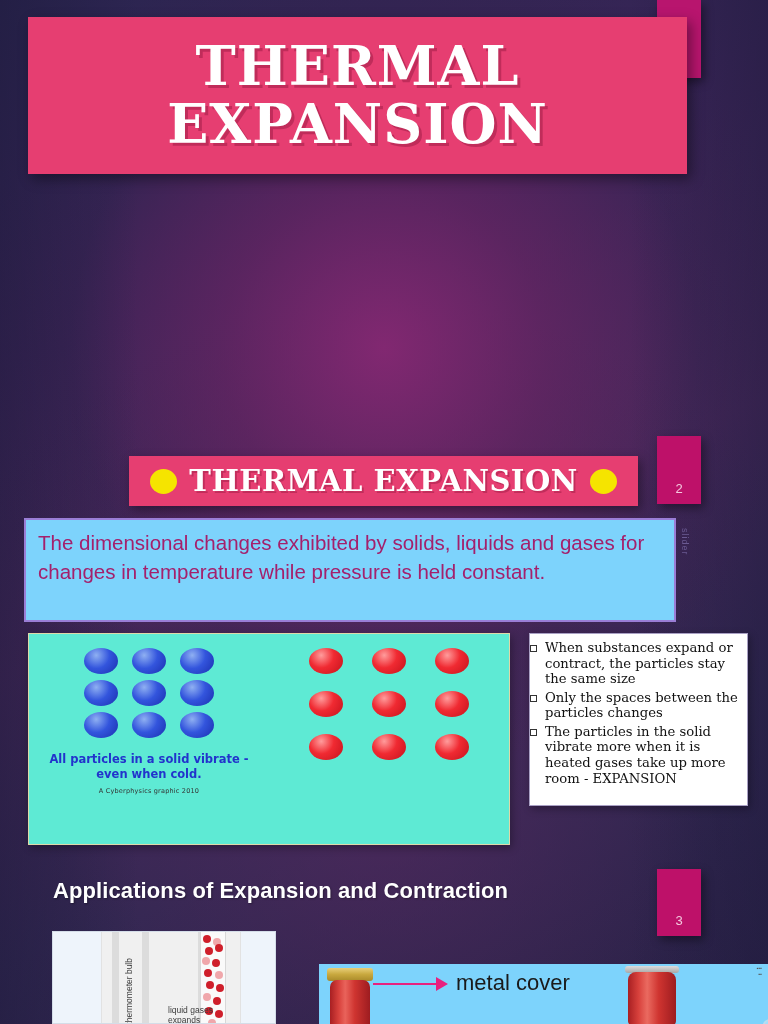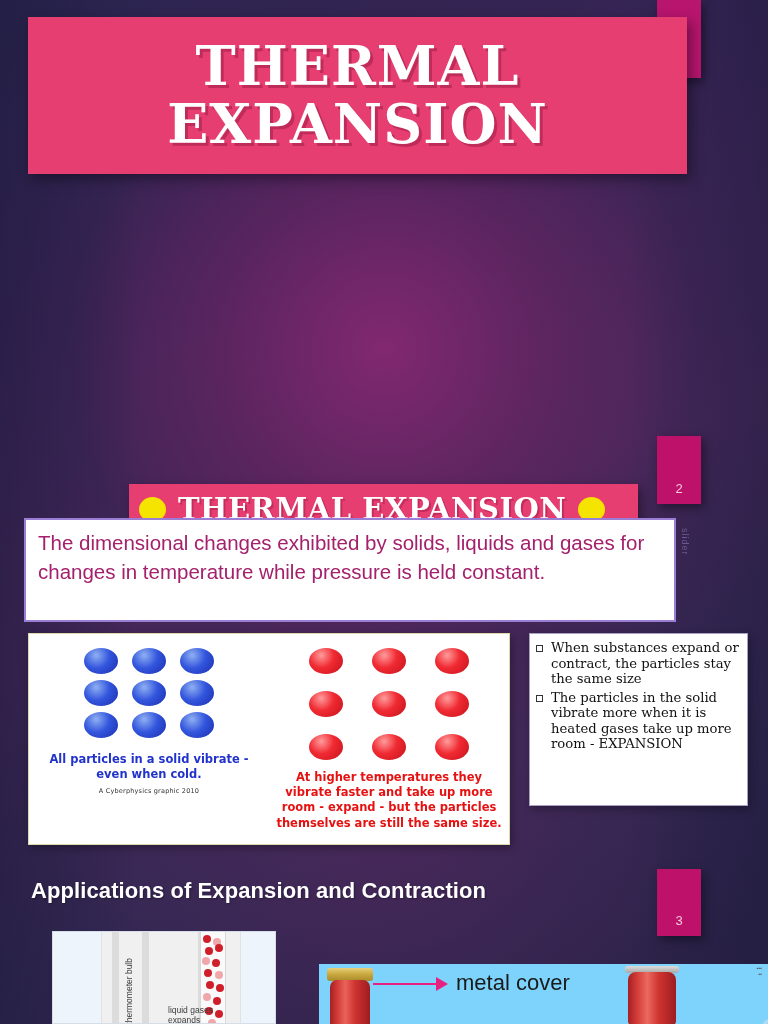--- a/index.html
+++ b/index.html
@@ -63,41 +63,40 @@
     display:flex; align-items:flex-end; justify-content:center;
     padding-bottom:8px;
   }
   .tab-s2{ left:657px; top:436px; width:44px; height:68px; }
   .tab-s3{ left:657px; top:869px; width:44px; height:67px; }
 
   .sec-head{
     position:absolute; left:129px; top:456px; width:509px; height:50px;
     background:#e63e71;
     box-shadow:3px 4px 10px rgba(0,0,0,0.38);
-    display:flex; align-items:center; justify-content:flex-start;
+    display:flex; align-items:center; justify-content:center;
     gap:12px;
     padding:0 10px;
-    margin-top:28px;
   }
   .sec-head .dot{
     width:27px; height:25px; border-radius:50%;
     background:#f5e400;
     flex:0 0 auto;
   }
   .sec-head .txt{
     font-family:"DejaVu Serif", serif;
     font-weight:bold; font-size:29px; letter-spacing:0.5px;
     color:#ffffff;
     text-shadow:2px 2px 0px rgba(120,12,50,0.33);
     white-space:nowrap;
   }
 
   .def-box{
     position:absolute; left:24px; top:518px; width:652px; height:104px;
-    background:#ffffff;
+    background:#7dd3fc;
     border:2px solid #9a7ed6;
     padding:8px 12px 0 12px;
   }
   .def-box p{
     font-family:"Liberation Sans", sans-serif;
     font-size:20.5px; line-height:1.42;
     color:#a4206c;
     font-weight:400;
   }
 
@@ -105,21 +104,21 @@
     position:absolute; left:676px; top:528px;
     width:14px; height:60px;
     color:#6a5a92; font-size:9px; letter-spacing:1px;
     writing-mode:vertical-rl;
     overflow:hidden;
   }
 
   
   .particle-panel{
     position:absolute; left:28px; top:633px; width:482px; height:212px;
-    background:#ffffff;
+    background:#5eead4;
     border:1px solid #ded9a9;
     box-shadow:2px 3px 8px rgba(0,0,0,0.3);
     display:flex;
   }
   .pp-col{ flex:1; position:relative; padding-top:14px; }
   .pp-grid{ display:grid; gap:7px 15px; justify-content:center; }
   .pp-grid.cold{ grid-template-columns:repeat(3,34px); gap:6px 14px; }
   .pp-grid.hot{ grid-template-columns:repeat(3,34px); gap:17px 29px; }
   .ball{ width:34px; height:26px; border-radius:50%; }
   .ball.blue{
@@ -140,38 +139,38 @@
     font-size:6.5px; color:#333; text-align:center;
     margin-top:5px; letter-spacing:0.2px;
   }
 
   
   .bullet-box{
     position:absolute; left:529px; top:633px; width:219px; height:173px;
     background:#ffffff;
     border:1px solid #a9a0c4;
     box-shadow:2px 3px 8px rgba(0,0,0,0.3);
-    padding:6px 8px 0 6px;
+    padding:6px 8px 0 0;
   }
   .bullet-box ul{ list-style:none; }
   .bullet-box li{
     display:flex; gap:8px;
     font-family:"DejaVu Serif", serif;
     font-size:13.2px; line-height:1.18;
     color:#111; margin-bottom:3px;
   }
   .bullet-box li .bsq{
     flex:0 0 auto; width:7px; height:7px;
     border:1.2px solid #333; margin-top:5px;
   }
 
   
   .slide3 { position:absolute; left:0; top:0; width:768px; height:1024px; }
   .apps-title{
-    position:absolute; left:31px; top:878px;
+    position:absolute; left:53px; top:878px;
     font-size:22px; font-weight:bold; color:#ffffff;
     letter-spacing:0.1px;
     text-shadow:1px 1px 2px rgba(0,0,0,0.35);
   }
 
   
   .thermo-pic{
     position:absolute; left:52px; top:931px; width:224px; height:93px;
     background:#eef4fb;
     border:1px solid #d4dde8;
@@ -300,29 +299,32 @@
         <span class="ball red"></span>
         <span class="ball red"></span>
         <span class="ball red"></span>
         <span class="ball red"></span>
         <span class="ball red"></span>
         <span class="ball red"></span>
         <span class="ball red"></span>
         <span class="ball red"></span>
         <span class="ball red"></span>
       </div>
-      <div class="pp-cap red">At higher temperatures they vibrate faster and take up more room - expand - but the particles themselves are still the same size.</div>
     </div>
   </div>
 
   <div class="bullet-box">
     <ul>
       <li>
         <span class="bsq"></span>
         <span>When substances expand or contract, the particles stay the same size</span>
+      </li>
+      <li>
+        <span class="bsq"></span>
+        <span>Only the spaces between the particles changes</span>
       </li>
       <li>
         <span class="bsq"></span>
         <span>The particles in the solid vibrate more when it is heated gases take up more room - EXPANSION</span>
       </li>
     </ul>
   </div>
 </section>
 
 <section class="slide3">

